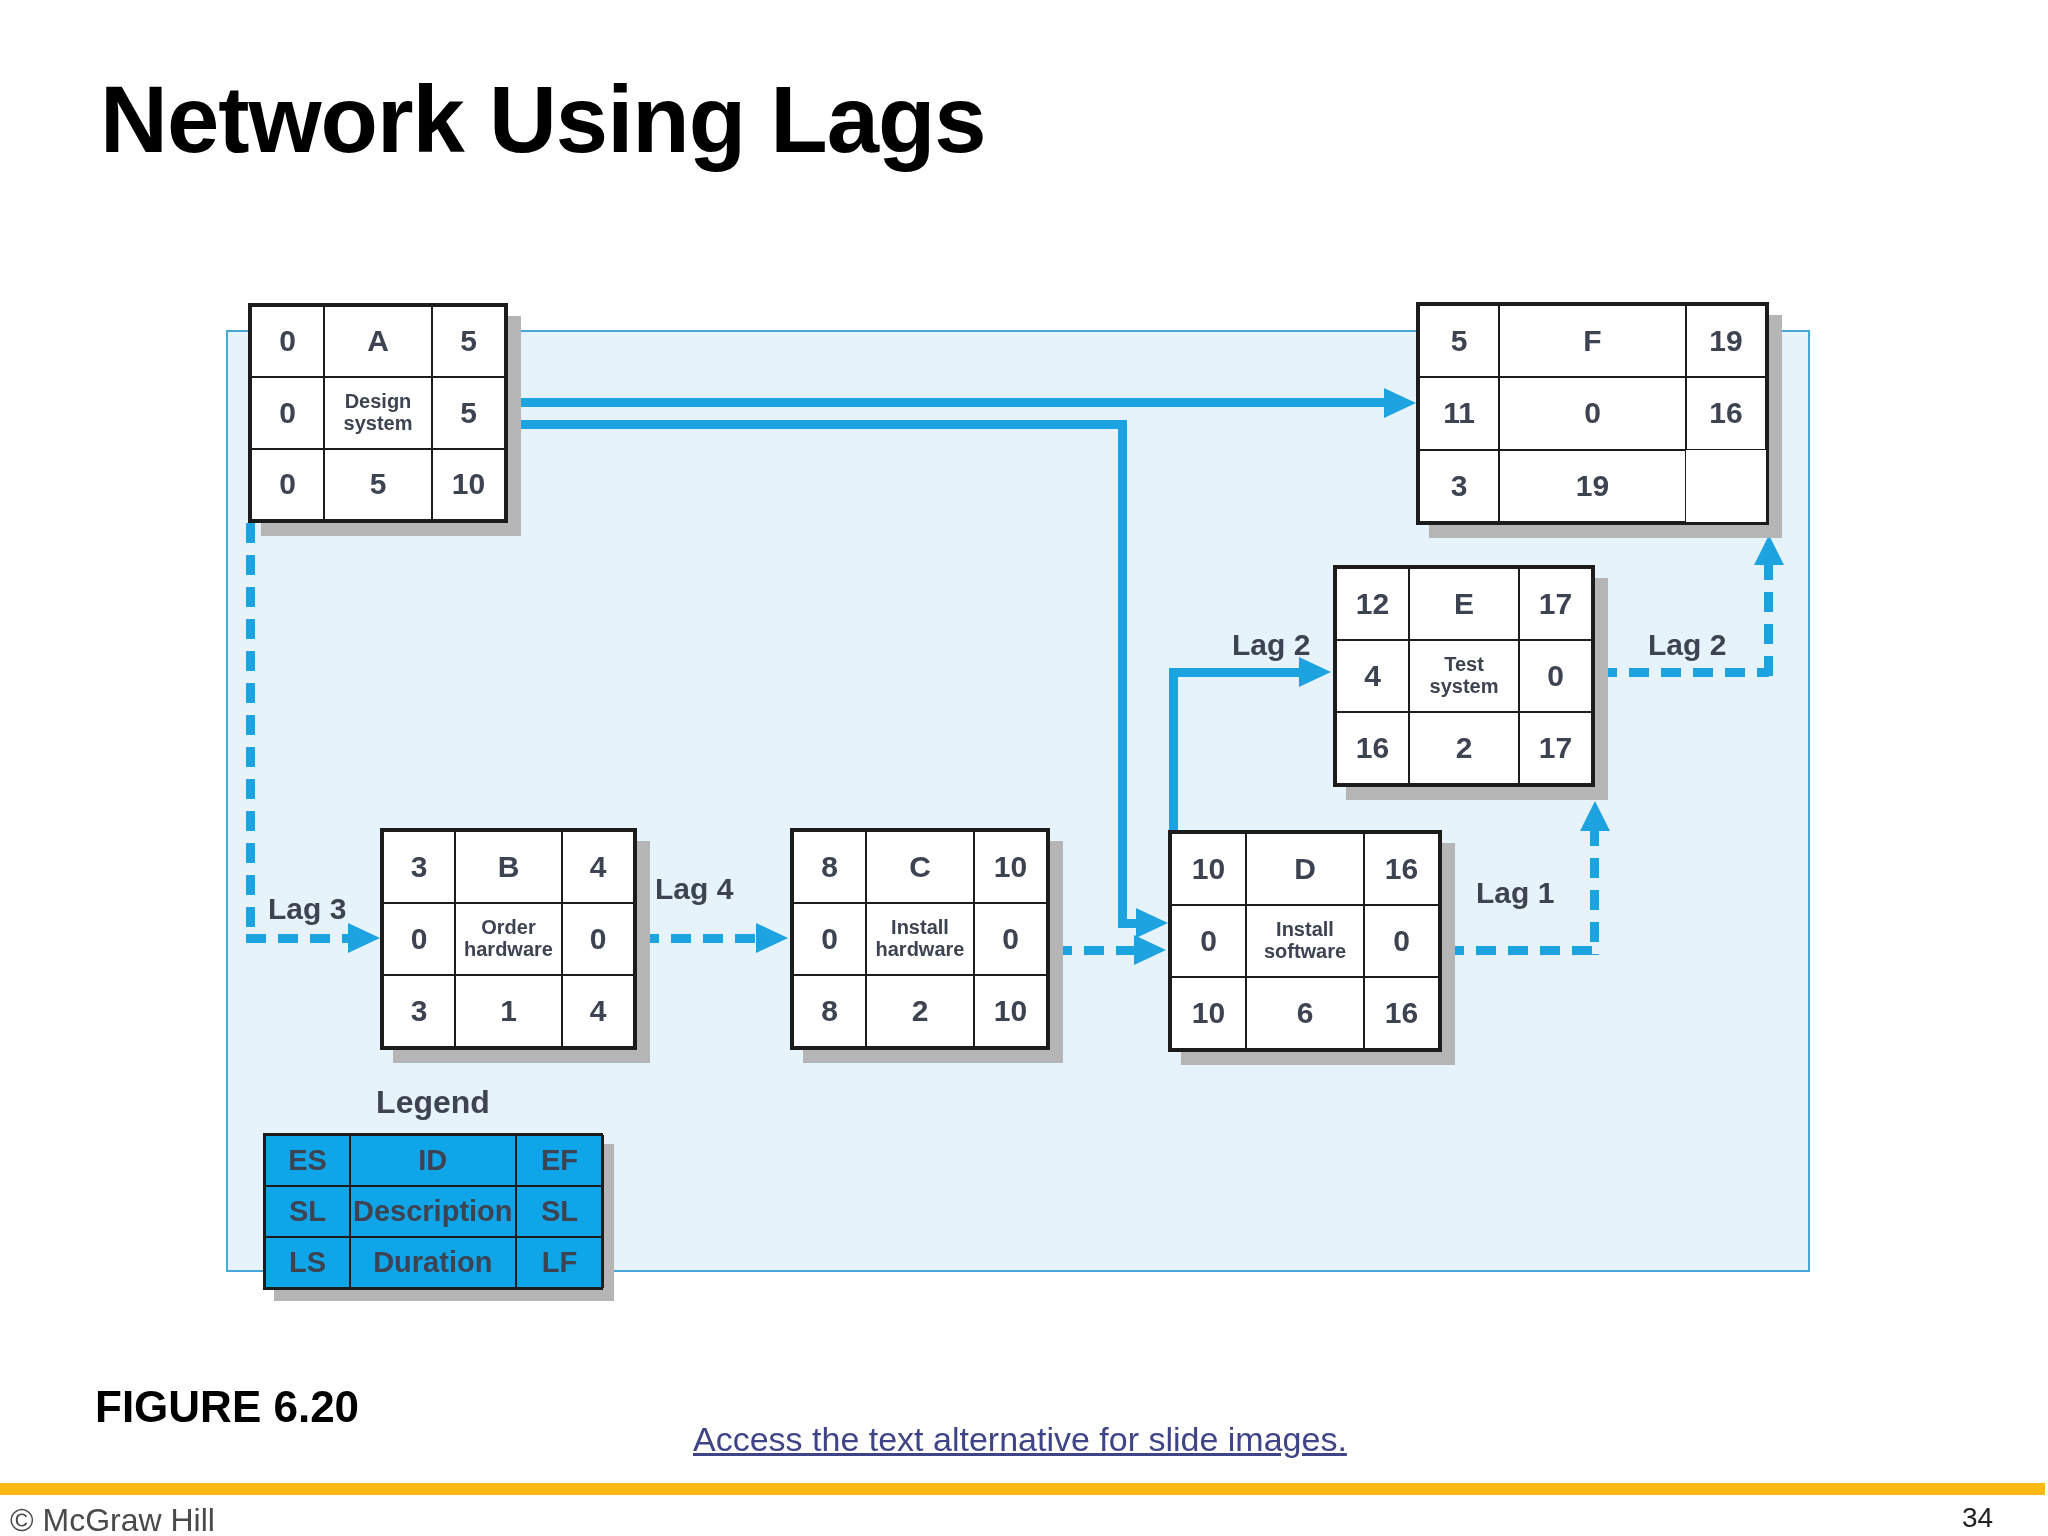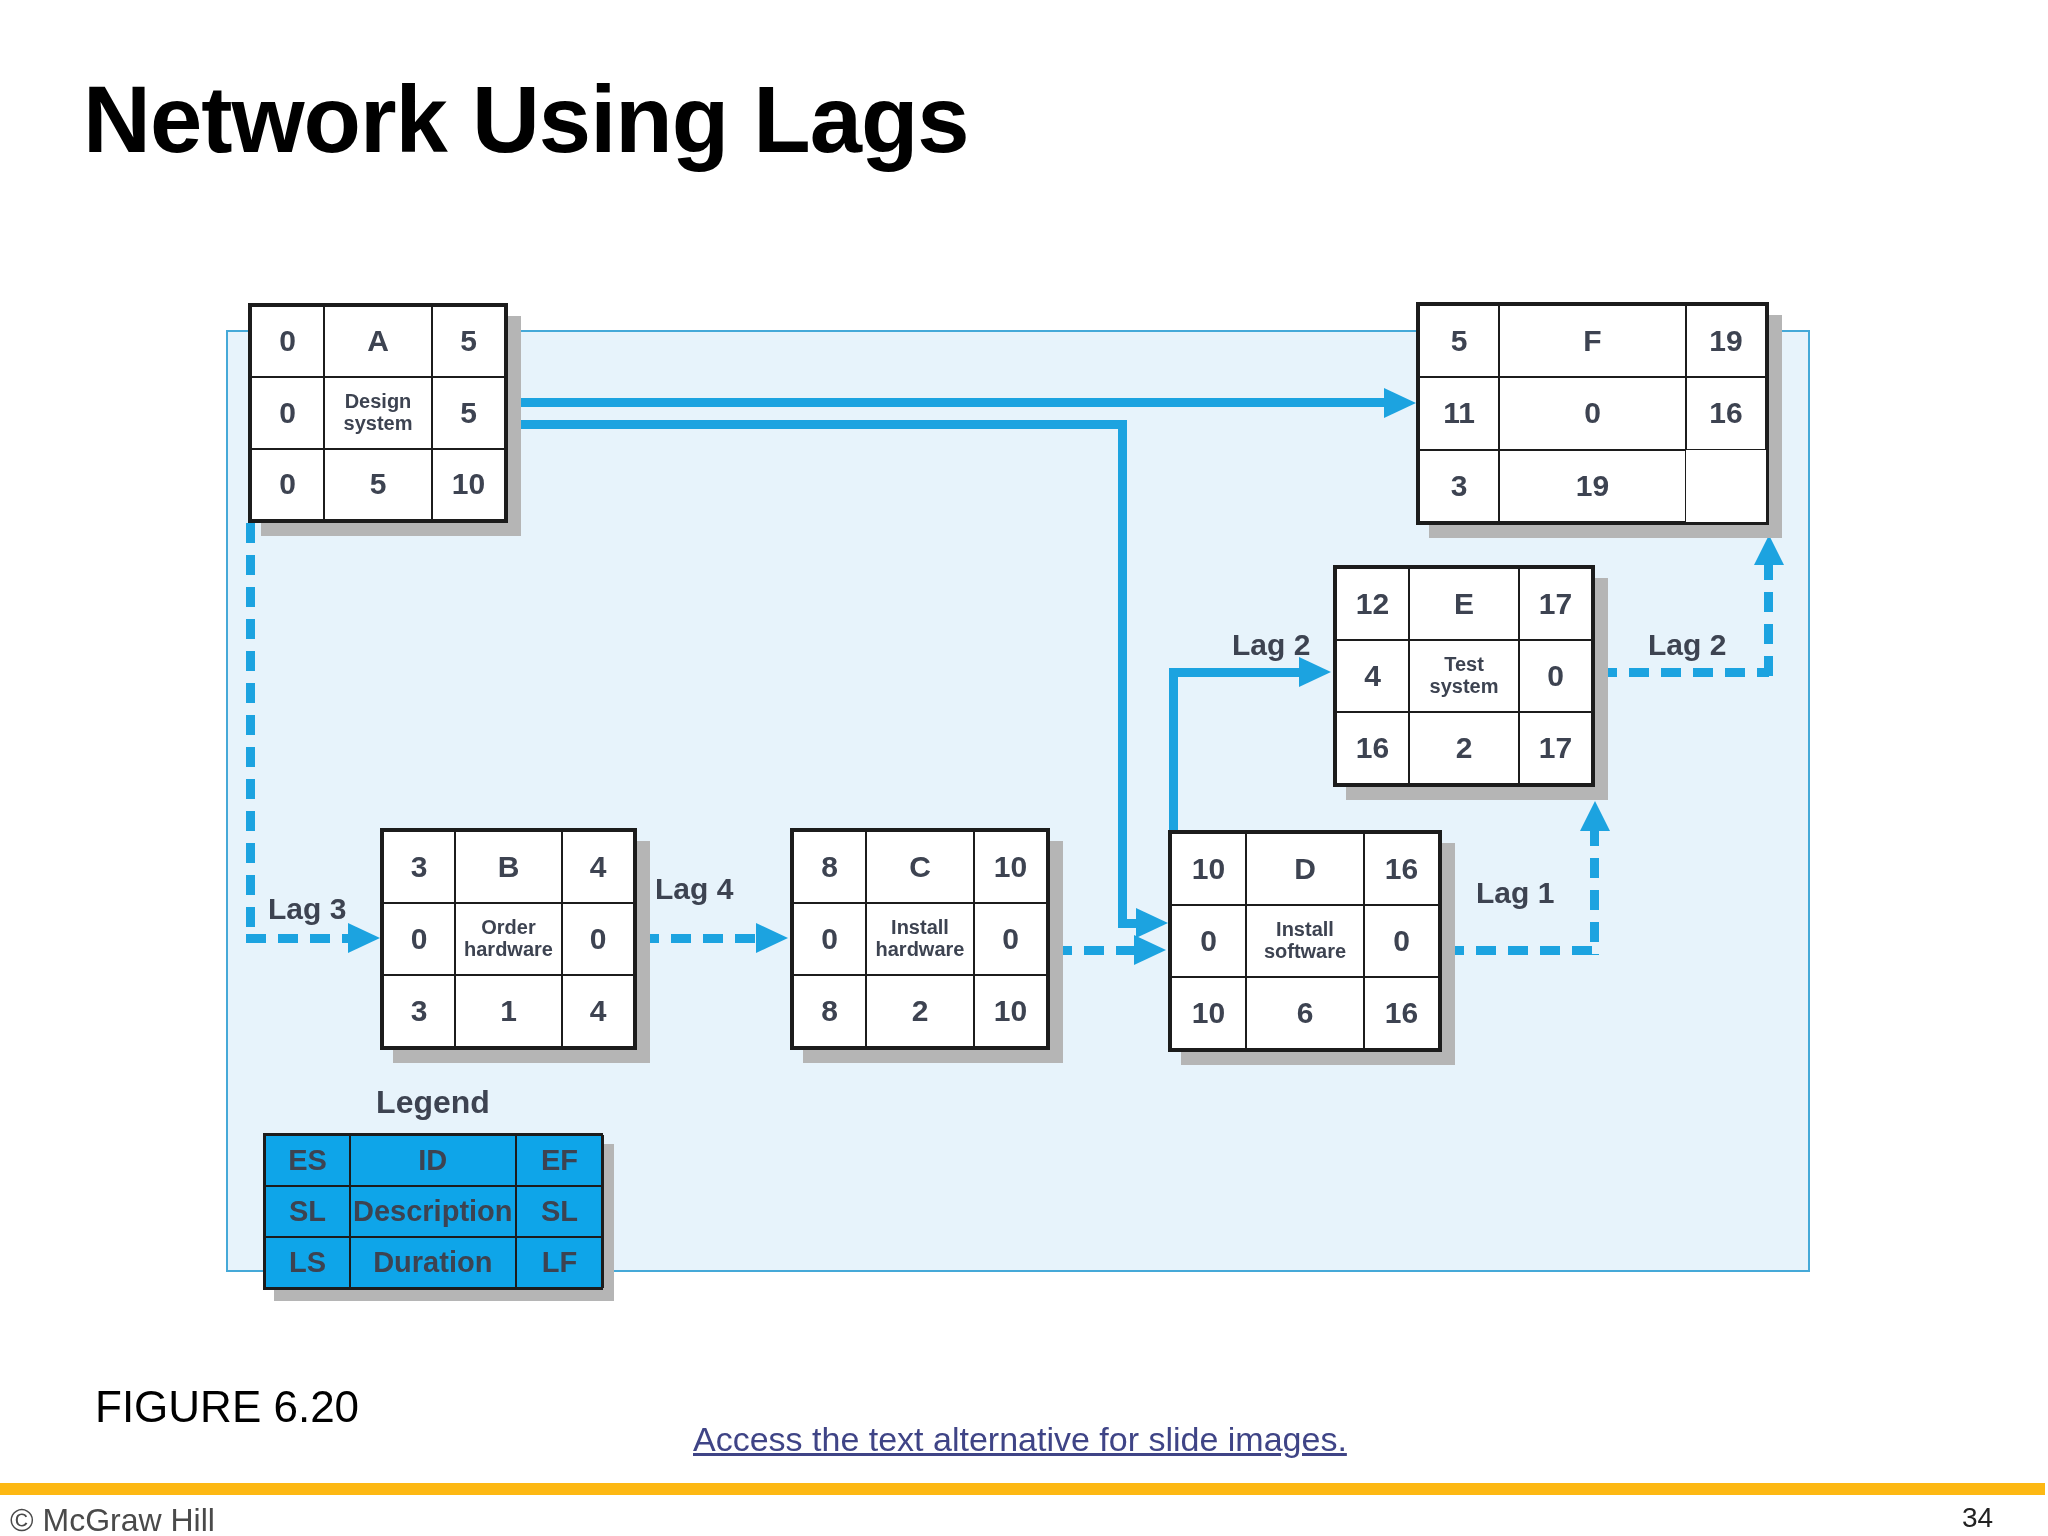--- a/index.html
+++ b/index.html
@@ -11,21 +11,21 @@
     --node-text:#3D4351;
     --link-color:#3F4486;
     --accent-bar:#FDB813;
     --footer-text:#4A4A4A;
   }
   *{margin:0;padding:0;box-sizing:border-box;}
   html,body{width:2048px;height:1536px;background:#fff;overflow:hidden;
     font-family:"Liberation Sans", sans-serif;}
   body{position:relative;}
 
-  .title{position:absolute;left:83px;top:66px;font-size:94px;font-weight:bold;
+  .title{position:absolute;left:100px;top:66px;font-size:94px;font-weight:bold;
     color:#000;letter-spacing:-1px;text-align:center;}
 
   .panel{position:absolute;left:226px;top:330px;width:1584px;height:942px;
     background:var(--panel-fill);border:2px solid var(--panel-border);z-index:1;}
 
   
   .node{position:absolute;display:grid;grid-template-rows:1fr 1fr 1fr;
     background:#fff;border:3px solid var(--node-border);
     box-shadow:13px 13px 0 var(--shadow-gray);z-index:3;}
   .ncell{border:1.5px solid var(--node-border);display:flex;align-items:center;
@@ -53,21 +53,21 @@
   .arr-r{position:absolute;width:0;height:0;z-index:2;
     border-top:15px solid transparent;border-bottom:15px solid transparent;
     border-left:32px solid var(--line-blue);}
   .arr-u{position:absolute;width:0;height:0;z-index:2;
     border-left:15px solid transparent;border-right:15px solid transparent;
     border-bottom:30px solid var(--line-blue);}
 
   .lag{position:absolute;font-size:30px;font-weight:600;color:var(--node-text);z-index:3;}
 
   
-  .figure-label{position:absolute;left:95px;top:1382px;font-size:44px;font-weight:normal;color:#000;}
+  .figure-label{position:absolute;left:95px;top:1382px;font-size:44px;font-weight:bold;color:#000;}
   .alt-link{position:absolute;left:693px;top:1420px;font-size:34px;color:var(--link-color);
     text-decoration:underline;cursor:pointer;}
   .accent-bar{position:absolute;left:0;top:1483px;width:2045px;height:12px;
     background:var(--accent-bar);}
   .copyright{position:absolute;left:10px;top:1502px;font-size:32px;color:var(--footer-text);}
   .page-number{position:absolute;left:1962px;top:1502px;font-size:28px;color:#222;}
 </style>
 </head>
 <body>
 

